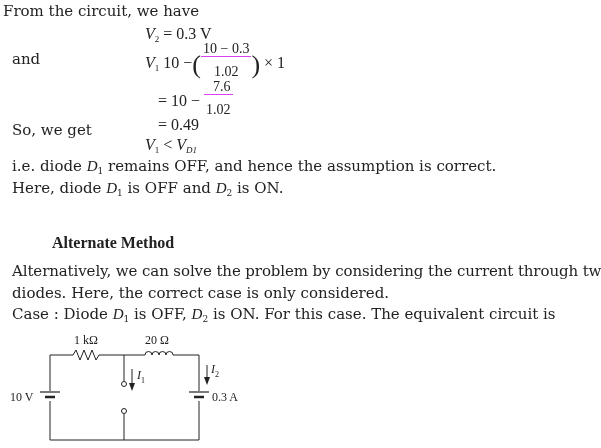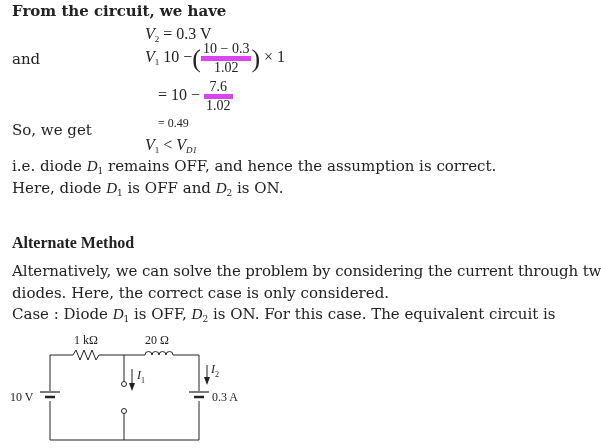--- a/index.html
+++ b/index.html
@@ -2,50 +2,50 @@
 <html><head>
 <meta charset="utf-8">
 <style>
   html, body { margin:0; padding:0; background:#ffffff; }
   body { width:601px; height:448px; position:relative; overflow:hidden;
          font-family:"DejaVu Serif","Liberation Serif",serif; color:#222; font-size:15px; }
   .t { position:absolute; white-space:nowrap; line-height:1; }
   .m { font-family:"Liberation Serif","DejaVu Serif",serif; }
   .i { font-style:italic; }
   sub { font-size:9px; vertical-align:-3px; font-style:normal; }
-  .h { font-weight:bold; font-family:"Liberation Serif",serif; font-size:16px; }
+  .h { font-weight:bold; font-family:"Liberation Serif",serif; font-size:16px;margin-left:40px; }
   .frac { display:inline-block; vertical-align:middle; text-align:center; font-size:14px; line-height:1; }
-  .frac .num { display:block; padding:0 2px; }
-  .frac .den { display:block; border-top:5px solid #d946ef; padding:0 2px; }
+  .frac .num { display:block; padding:0 2px;text-align:right; }
+  .frac .den { display:block; border-top:1px solid #d946ef; padding:8px 2px; }
   .paren { font-size:26px; vertical-align:middle; line-height:1; font-weight:lighter; }
   svg text { font-family:"Liberation Serif",serif; fill:#222; }
 </style>
 </head>
 <body>
 
-<div class="t" style="left:12px;top:4px;font-weight:bold;">From the circuit, we have</div>
+<div class="t" style="left:3px;top:4px;">From the circuit, we have</div>
 
 <div class="t m" style="left:145px;top:26px;font-size:16px;">
   <span class="i">V</span><sub>2</sub>
   <span>= 0.3 V</span>
 </div>
 
 <div class="t" style="left:12px;top:52px;">and</div>
 <div class="t m" style="left:145px;top:42px;font-size:16px;">
   <span class="i">V</span><sub>1</sub>
   <span>10 −</span><span class="paren">(</span><span class="frac"><span class="num">10 − 0.3</span><span class="den">1.02</span></span><span class="paren">)</span>
   <span>× 1</span>
 </div>
 
 <div class="t m" style="left:158px;top:80px;font-size:16px;">
   <span>= 10 −</span>
   <span class="frac"><span class="num">7.6</span><span class="den">1.02</span></span>
 </div>
 
-<div class="t m" style="left:158px;top:117px;font-size:12px;">= 0.49</div>
+<div class="t m" style="left:158px;top:117px;font-size:16px;">= 0.49</div>
 
 <div class="t" style="left:12px;top:123px;">So, we get</div>
 <div class="t m" style="left:145px;top:137px;font-size:16px;">
   <span class="i">V</span><sub>1</sub>
   <span>&lt;</span>
   <span class="i">V</span><sub class="i">D1</sub>
 </div>
 
 <div class="t" style="left:12px;top:159px;text-align:right;">
   <span>i.e. diode </span><span class="i m">D</span><sub>1</sub><span> remains OFF, and hence the assumption is correct.</span>

